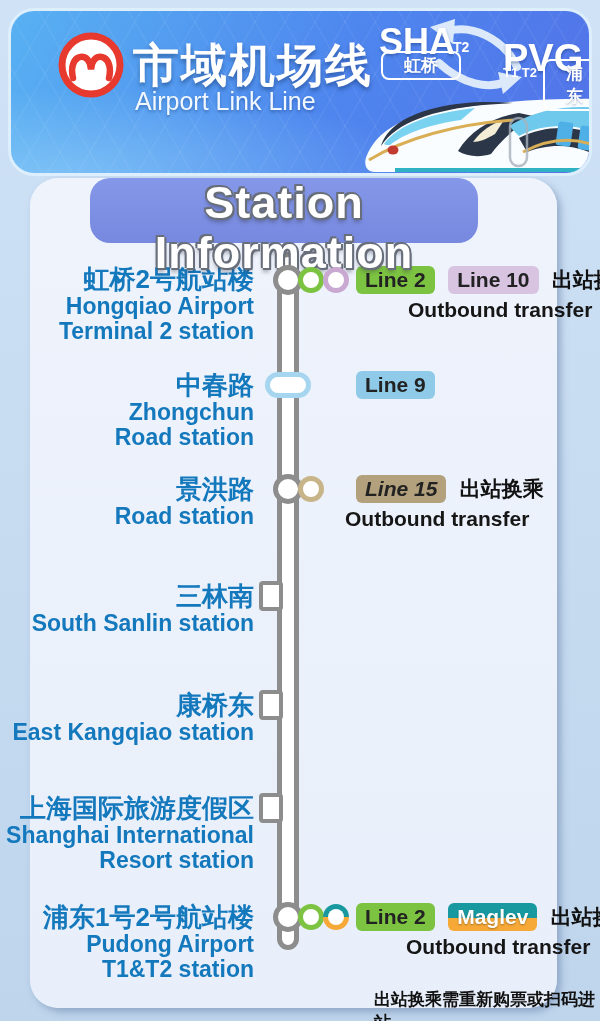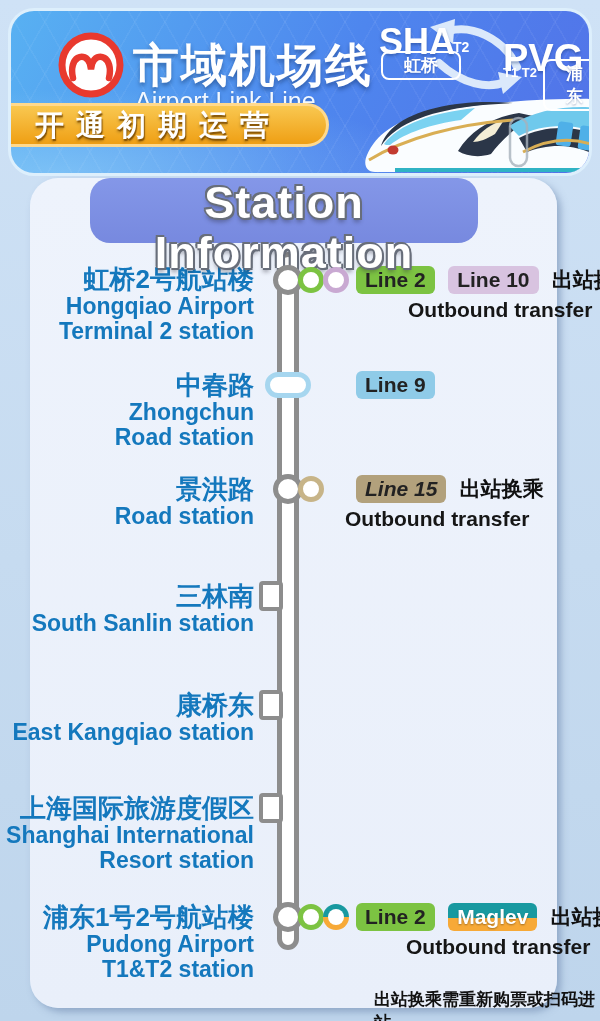--- a/index.html
+++ b/index.html
@@ -104,21 +104,20 @@
     <div class="logo">
       <svg width="68" height="68" viewBox="0 0 68 68">
         <circle cx="34" cy="34" r="29" fill="#ffffff" stroke="#E8392E" stroke-width="7"></circle>
         <path d="M16,47 C11,26 28,19 33,33 L34,38 L35,33 C40,19 57,26 52,47" fill="none" stroke="#E8392E" stroke-width="6.5" stroke-linecap="round"></path>
       </svg>
     </div>
 
     <div class="title-zh">市域机场线</div>
     <div class="title-en">Airport Link Line</div>
 
-    <div class="ribbon">开通初期运营</div>
 
     <div class="sha-code">SHA</div>
     <div class="sha-terminal">T2</div>
     <div class="sha-name">
       <span class="apt-badge">虹桥</span>
     </div>
 
     <div class="pvg-code">PVG</div>
     <div class="pvg-terminal">T1 T2</div>
     <div class="pvg-name">

